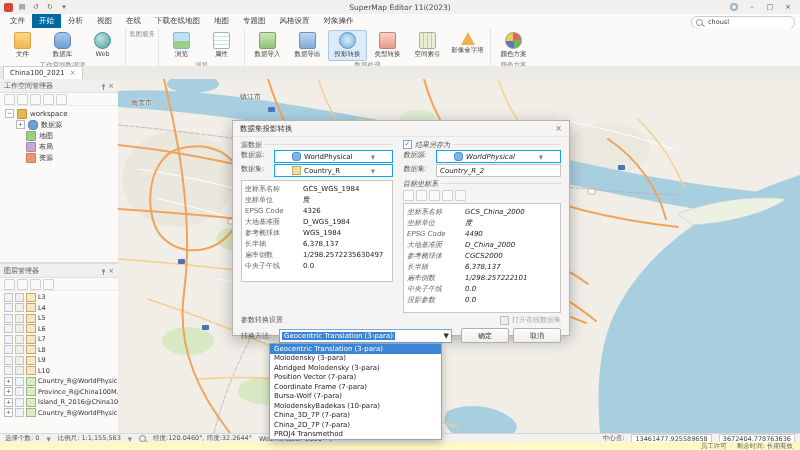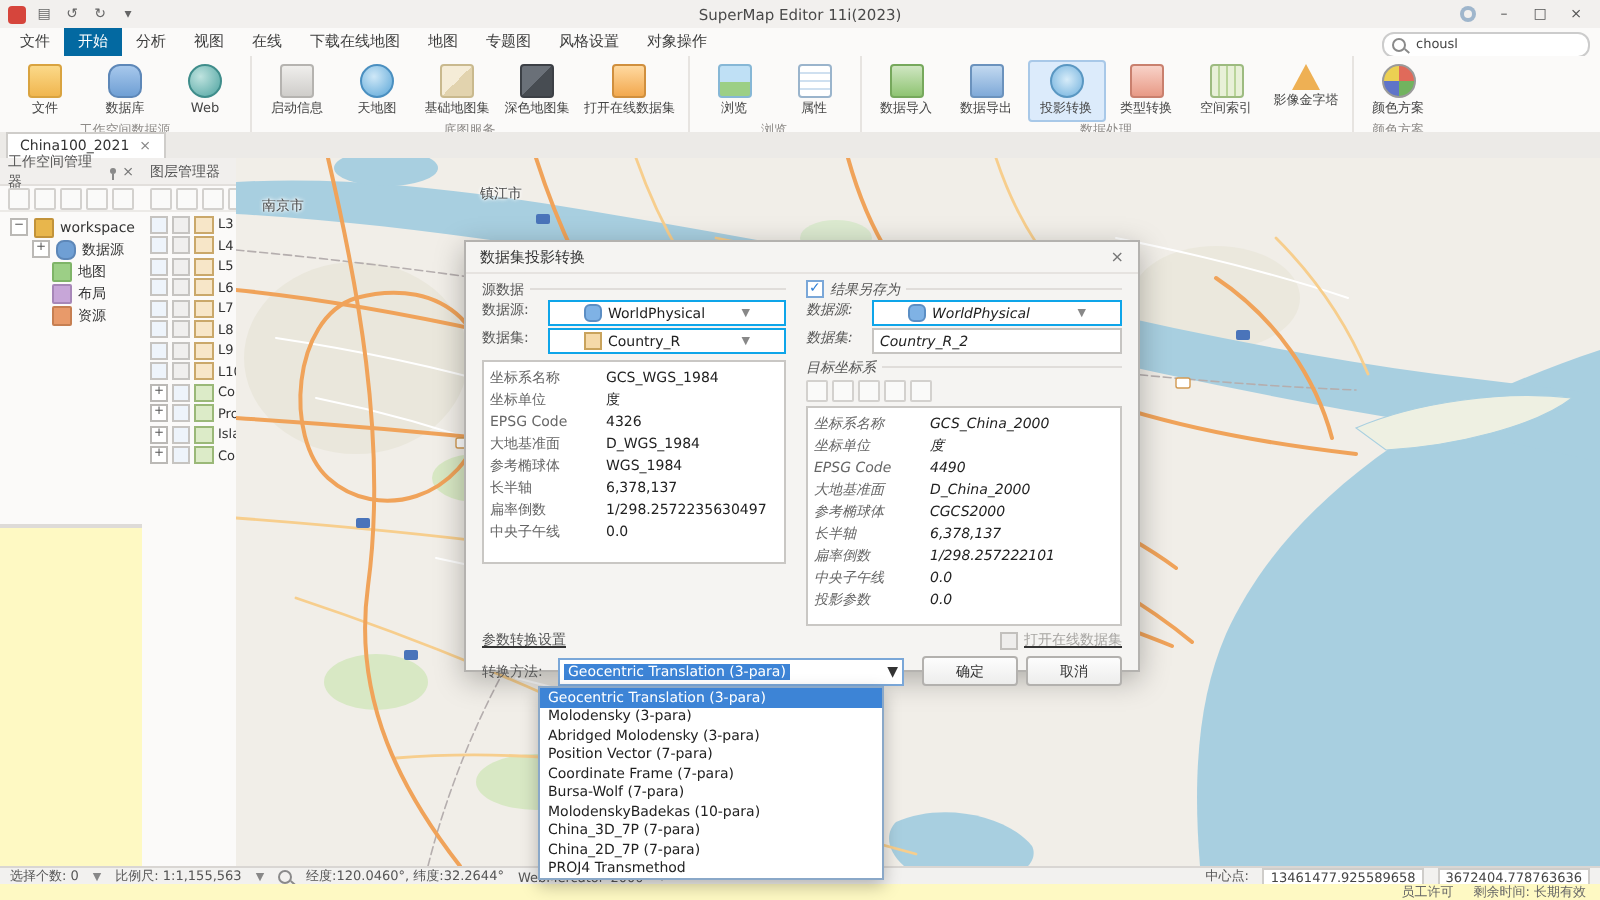--- a/index.html
+++ b/index.html
@@ -56,21 +56,21 @@
   .i-pal{background:conic-gradient(#e06a5a 0 25%,#72b35f 0 50%,#5f74c9 0 75%,#ecd052 0);border-radius:50%;border:1px solid #9a9a9a;}
   
   .doctabs{position:absolute;top:66px;left:0;right:0;height:13px;background:#eceae7;border-bottom:1px solid #d6d3d0;
            display:flex;align-items:flex-end;padding-left:3px;}
   .doctab{height:12px;background:#fff;border:1px solid #cfcdca;border-bottom:0;display:flex;align-items:center;
           gap:5px;padding:0 6px;font-size:7px;color:#333;}
   .doctab .x{color:#888;font-size:7px;}
   
   .main{position:absolute;top:79px;left:0;height:354px;right:0;}
   .leftcol{position:absolute;left:0;top:0;bottom:0;width:118px;background:#fef9c3;border-right:1px solid #a16207;
-           display:flex;flex-direction:row;}
+           display:flex;flex-direction:column;}
   .panel{display:flex;flex-direction:column;background:#fbfaf9;}
   .panel.workspace{height:183px;border-bottom:2px solid #dedbd8;}
   .panel.layers{flex:1;}
   .phead{height:13px;display:flex;align-items:center;gap:3px;padding:0 4px;font-size:7px;color:#555;
          background:#f1efed;border-bottom:1px solid #e2dfdc;}
   .phead .sp{flex:1;}
   .pin{width:3px;height:3px;background:#8a8a8a;border-radius:50%;position:relative;}
   .pin::after{content:"";position:absolute;top:3px;left:1px;width:1px;height:3px;background:#8a8a8a;}
   .px{font-size:7px;color:#777;}
   .ptools{height:12px;display:flex;align-items:center;gap:2px;padding:0 4px;border-bottom:1px solid #eceae7;}
@@ -121,21 +121,21 @@
   .cb.on::after{content:"✓";position:absolute;left:0.5px;top:-1px;font-size:7px;color:#2f7fd6;}
   .cb.dis{border-color:#c2c0bd;background:#eeedec;}
   .ibox{border:1px solid #c9c7c4;background:#fff;margin-top:2px;padding:2px 3px;}
   .ibox.l{height:96px;}
   .ibox.r{height:104px;}
   .irow{display:flex;align-items:center;height:11px;}
   .ikey{width:58px;color:#666;white-space:nowrap;flex:0 0 auto;}
   .ival{flex:1;color:#222;white-space:nowrap;overflow:hidden;}
   .tbar{display:flex;align-items:center;gap:2px;height:12px;}
   .dfoot{position:absolute;left:8px;right:8px;top:178px;}
-  .mrow{display:flex;align-items:center;gap:4px;height:12px;text-decoration:underline;}
+  .mrow{display:flex;align-items:center;gap:4px;height:12px;}
   .mrow .mlab{color:#555;}
   .mrow .disl{color:#a7a5a2;display:flex;align-items:center;gap:3px;margin-left:auto;}
   .brow{display:flex;align-items:center;gap:4px;height:15px;margin-top:2px;}
   .mcombo{width:167px;height:12px;border:1px solid #7aa7d8;background:#fff;display:flex;align-items:center;gap:2px;padding:0 2px;flex:0 0 auto;}
   .mcombo .hval{background:#3d84d6;color:#fff;padding:0 2px;white-space:nowrap;overflow:hidden;}
   .btn{width:46px;height:13px;border:1px solid #b3b1ae;background:linear-gradient(#fdfdfd,#ededec);display:flex;
        align-items:center;justify-content:center;color:#333;border-radius:2px;}
   .btn.ok{margin-left:auto;}
   .ddlist{position:absolute;left:36px;top:207px;width:171px;background:#fff;border:1px solid #9a98f5;
           border-color:#8aa8c8;box-shadow:0 3px 8px rgba(0,0,0,.25);z-index:60;}
@@ -199,42 +199,20 @@
           <span>数据库</span>
         </div>
       <div class="rbtn">
           <div class="bico i-web"></div>
           <span>Web</span>
         </div>
     </div>
     <div class="glabel">工作空间数据源</div>
   </div>
   <div class="rgroup">
-    <div class="rbtns">
-      <div class="rbtn">
-          <div class="bico i-info"></div>
-          <span>启动信息</span>
-        </div>
-      <div class="rbtn">
-          <div class="bico i-tdt"></div>
-          <span>天地图</span>
-        </div>
-      <div class="rbtn">
-          <div class="bico i-base"></div>
-          <span>基础地图集</span>
-        </div>
-      <div class="rbtn">
-          <div class="bico i-dark"></div>
-          <span>深色地图集</span>
-        </div>
-      <div class="rbtn">
-          <div class="bico i-open"></div>
-          <span>打开在线数据集</span>
-        </div>
-    </div>
     <div class="glabel">底图服务</div>
   </div>
   <div class="rgroup">
     <div class="rbtns">
       <div class="rbtn">
           <div class="bico i-browse"></div>
           <span>浏览</span>
         </div>
       <div class="rbtn">
           <div class="bico i-attr"></div>

